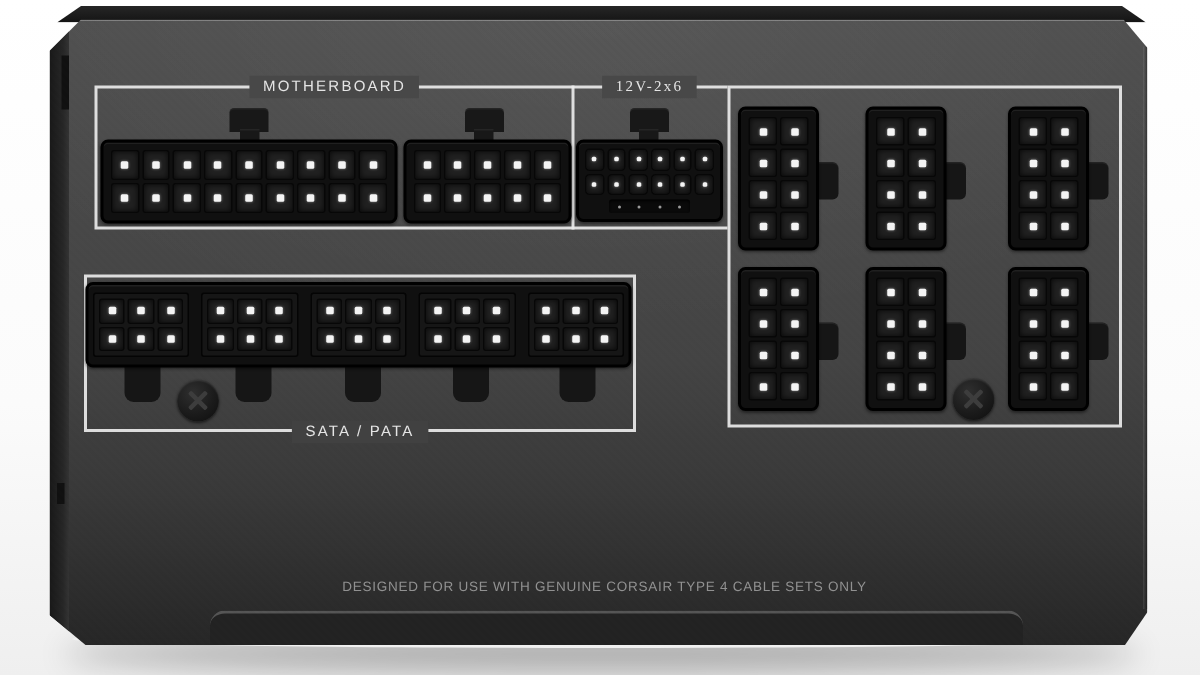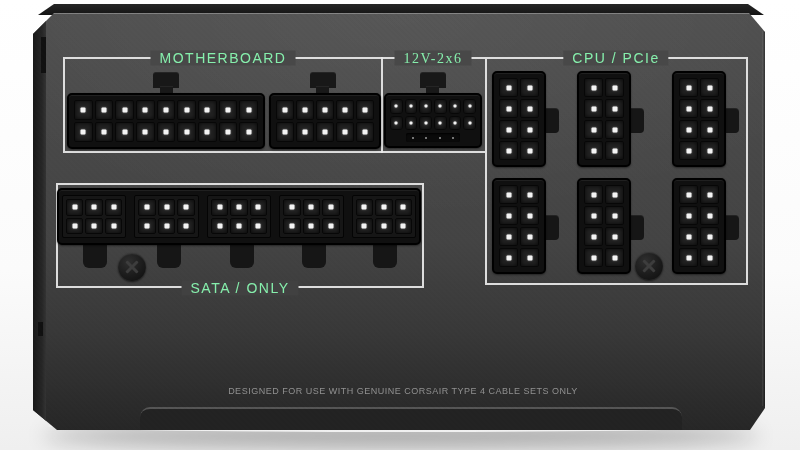--- a/index.html
+++ b/index.html
@@ -34,21 +34,21 @@
 
   
   .obox{position:absolute;border:2px solid rgba(234,234,234,.92);}
   .obox.left-group{left:63px;top:57px;width:422px;height:96px;border-right:none;
                    box-sizing:border-box;}
   .obox-divider{position:absolute;left:381px;top:57px;width:2px;height:96px;background:rgba(234,234,234,.92);}
   .obox.cpu-group{left:485px;top:57px;width:263px;height:228px;box-sizing:border-box;}
   .obox.sata-group{left:56px;top:183px;width:368px;height:105px;box-sizing:border-box;}
 
   .sec-label{position:absolute;transform:translate(-50%,-50%);z-index:6;
-             color:#86efac;font-size:14px;letter-spacing:1.5px;white-space:nowrap;
+             color:#e5e5e5;font-size:10px;letter-spacing:1.5px;white-space:nowrap;
              padding:0 9px;background:#484848;line-height:15px;}
   .sec-label.lab-mb{left:223px;top:58px;}
   .sec-label.lab-12v{left:433px;top:58px;font-family:Liberation Serif, serif;}
   .sec-label.lab-cpu{left:616px;top:58px;}
   .sec-label.lab-sata{left:240px;top:288px;background:#414141;}
 
   
   .conn{position:absolute;box-sizing:border-box;background:#101010;border:2px solid #000;
         border-radius:5px;padding:5px;display:flex;flex-direction:column;z-index:4;
         box-shadow:inset 0 1px 0 rgba(255,255,255,.07),0 1px 2px rgba(0,0,0,.45);}
@@ -119,22 +119,21 @@
     <div class="foot-step"></div>
   </div>
 
   <div class="obox left-group"></div>
   <div class="obox-divider"></div>
   <div class="obox cpu-group"></div>
   <div class="obox sata-group"></div>
 
   <div class="sec-label lab-mb">MOTHERBOARD</div>
   <div class="sec-label lab-12v">12V-2x6</div>
-  <div class="sec-label lab-cpu">CPU / PCIe</div>
-  <div class="sec-label lab-sata">SATA / ONLY</div>
+  <div class="sec-label lab-sata">SATA / PATA</div>
 
   <div class="tab tab-wide-up" style="left:153px;top:72px;"></div>
   <div class="tab tab-stem-up" style="left:160px;top:86px;"></div>
   <div class="tab tab-wide-up" style="left:310px;top:72px;"></div>
   <div class="tab tab-stem-up" style="left:316px;top:86px;"></div>
   <div class="tab tab-wide-up" style="left:420px;top:72px;"></div>
   <div class="tab tab-stem-up" style="left:426px;top:86px;"></div>
 
   <div class="conn mb18">
       <div class="pingrid" style="grid-template-columns: repeat(9, 1fr);">

